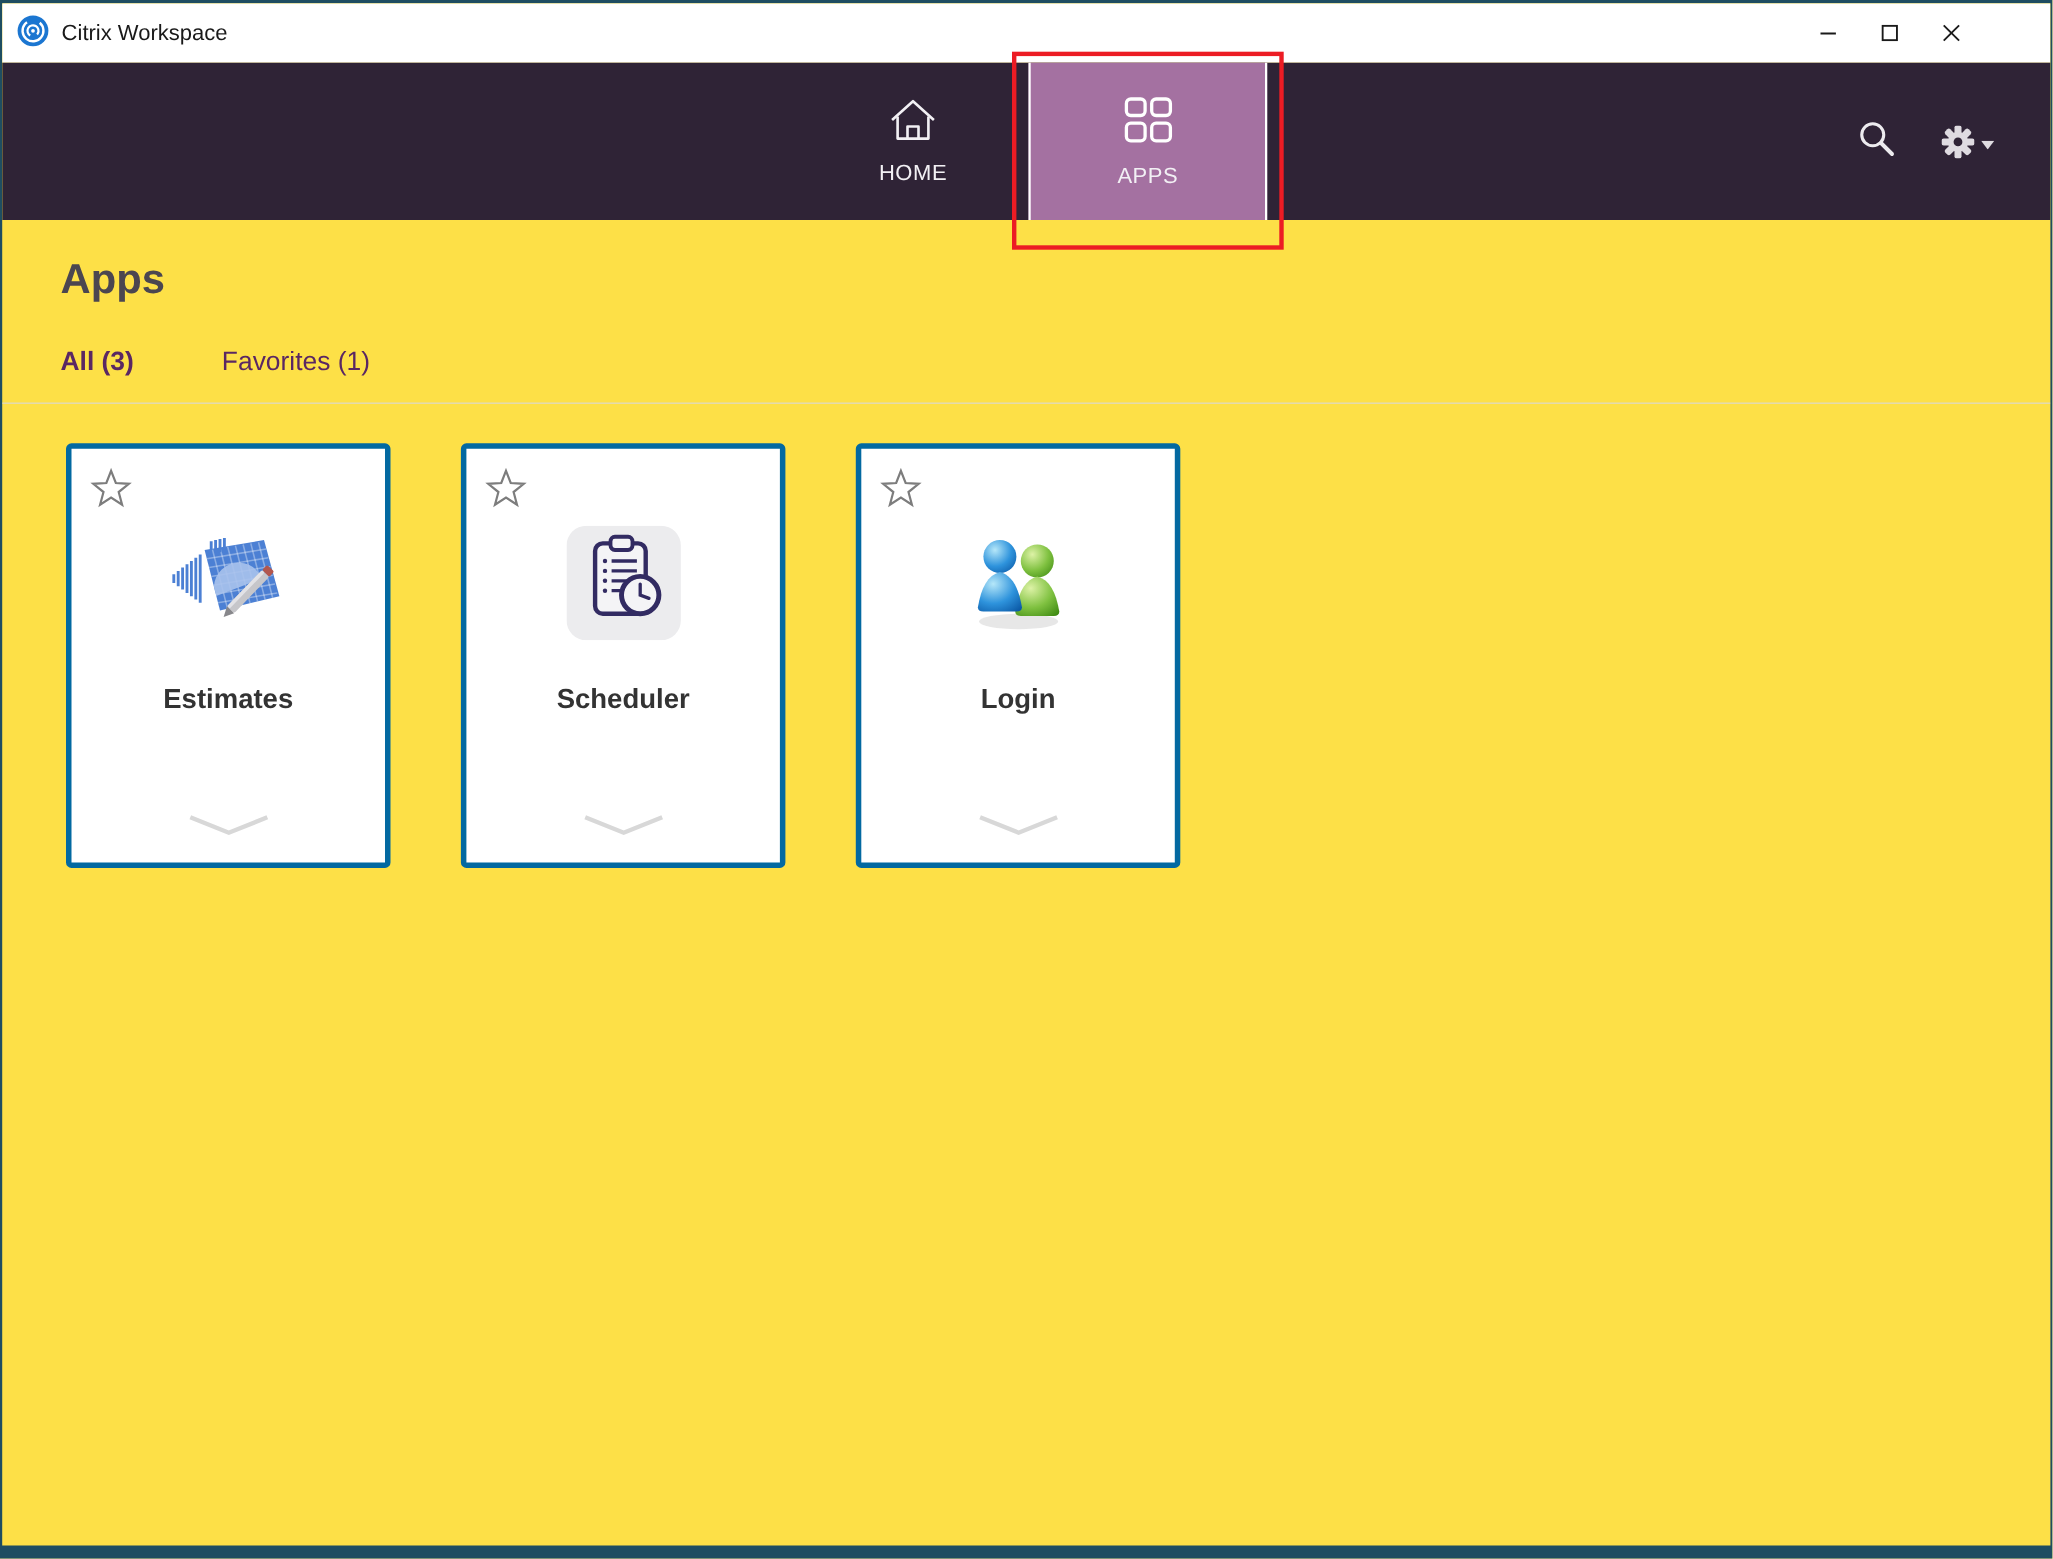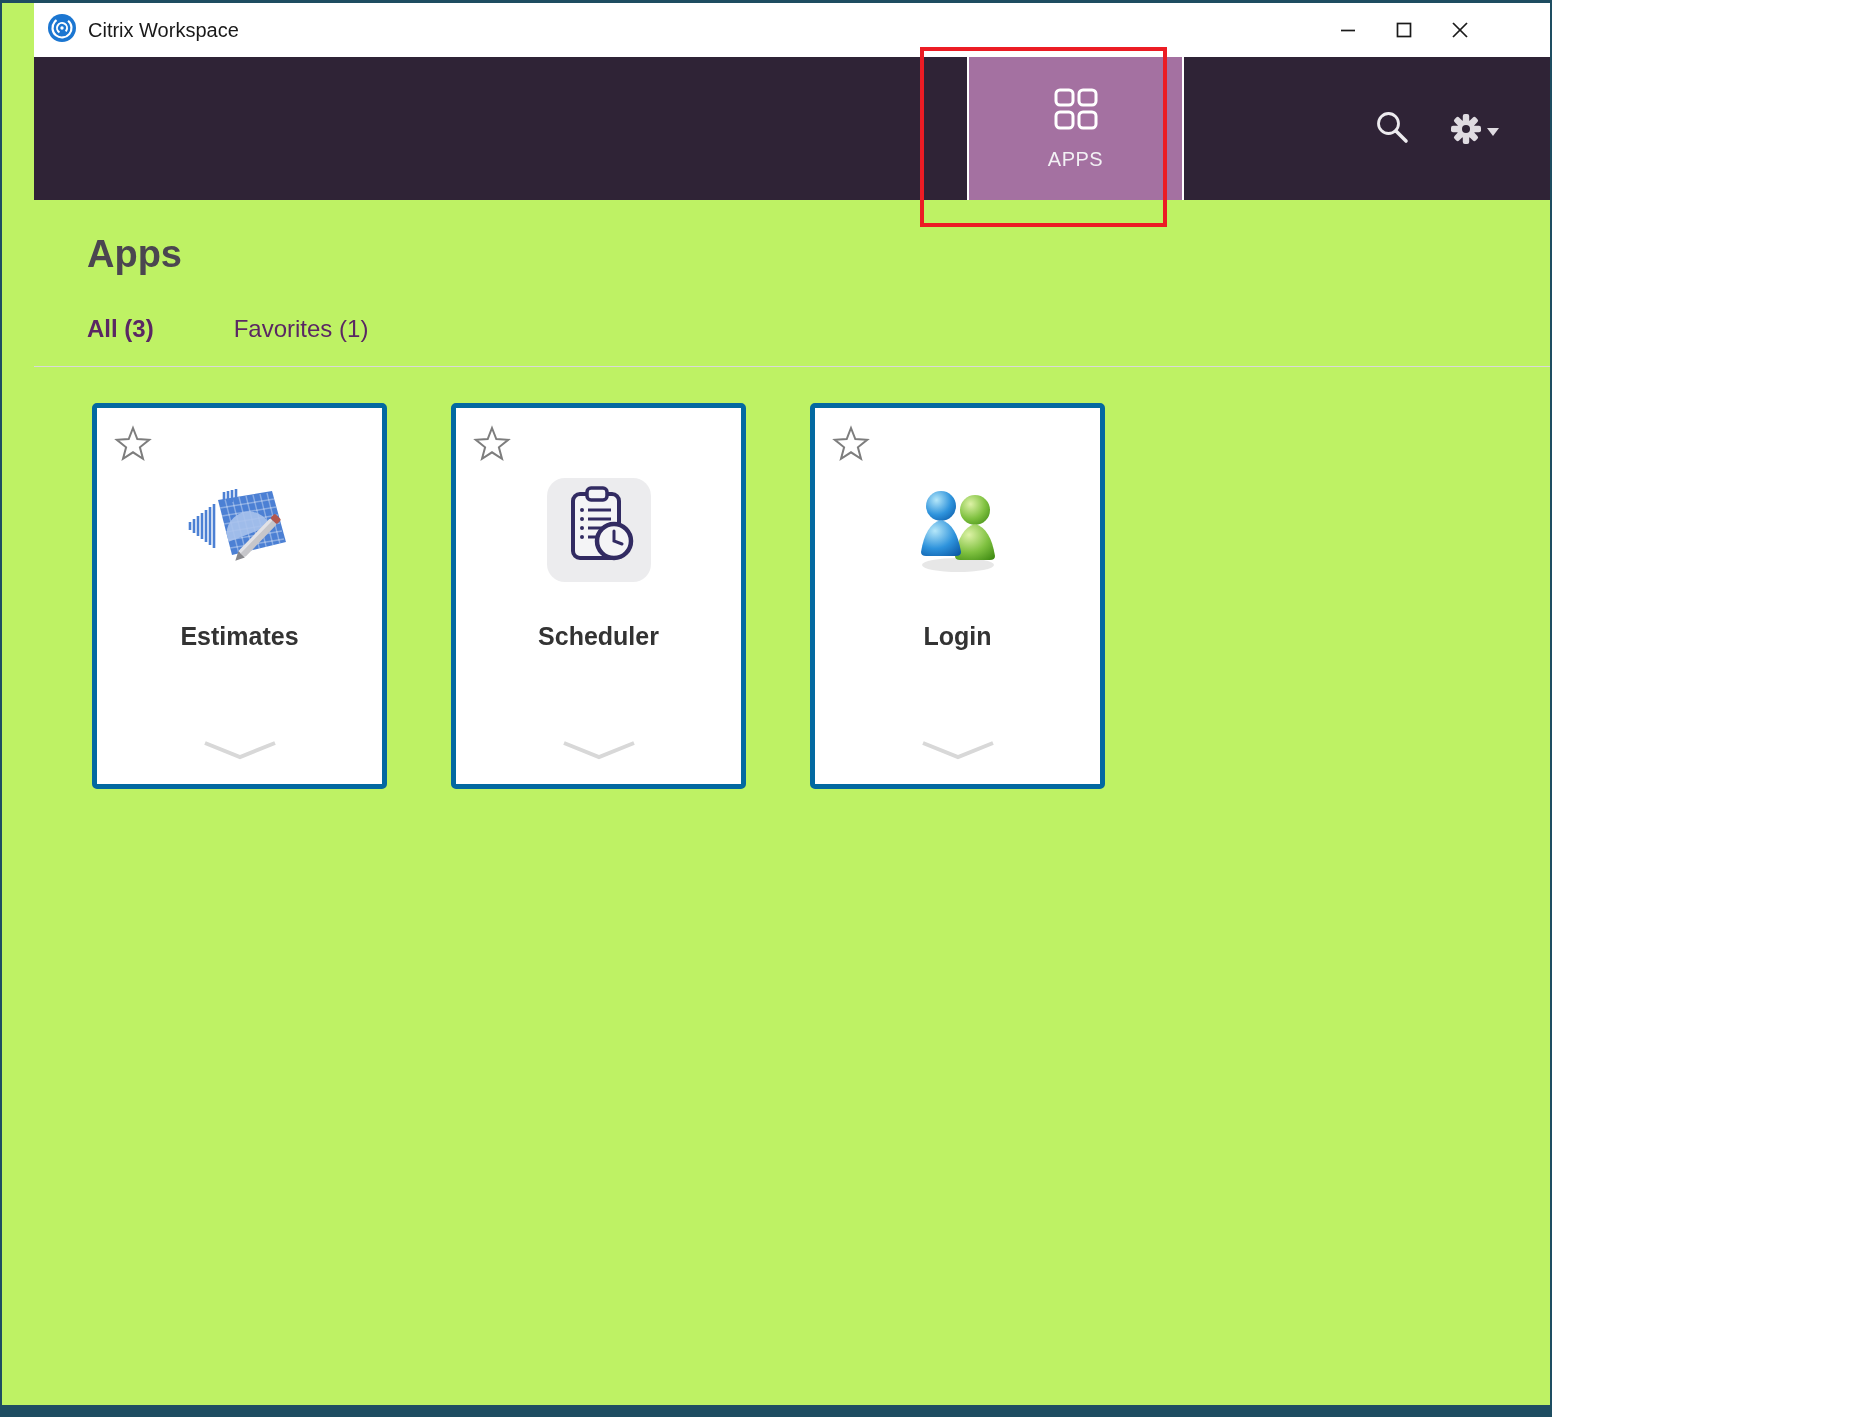--- a/index.html
+++ b/index.html
@@ -1,22 +1,22 @@
 <!DOCTYPE html>
 <html><head>
 <meta charset="utf-8">
 <style>
   html,body { margin:0; padding:0; background:#ffffff; }
   body { font-family:"Liberation Sans", sans-serif; }
 
   .window {
-    position:relative; width:1552px; height:1417px; box-sizing:border-box;
-    background:#bef264; overflow:hidden;
+    position:relative; width:1866px; height:1417px; box-sizing:border-box;
+    background:#fde047; overflow:hidden;
     border-left:2px solid #1e4d61; border-right:2px solid #1e4d61;
-    border-top:3px solid #1e4d61; border-bottom:12px solid #1e4d61;padding-left:32px;
+    border-top:3px solid #1e4d61; border-bottom:12px solid #1e4d61;
   }
 
   
   .titlebar { height:54px; display:flex; align-items:center; background:#fff; }
   .tb-left { display:flex; align-items:center; gap:11px; padding-left:13px; }
   .tb-title { font-size:20px; color:#191919; }
   .tb-controls { margin-left:auto; margin-right:62px; display:flex; }
   .tb-btn { width:56px; height:54px; display:flex; align-items:center; justify-content:center; cursor:default; }
 
   
@@ -90,20 +90,30 @@
         <svg width="16" height="16">
           <line x1="1" y1="1" x2="15" y2="15" stroke="#1a1a1a" stroke-width="1.7"></line>
           <line x1="15" y1="1" x2="1" y2="15" stroke="#1a1a1a" stroke-width="1.7"></line>
         </svg>
       </div>
     </div>
   </div>
 
   <div class="appheader">
 
+    <div class="nav-item nav-home">
+      <span>
+        <svg width="46" height="42" viewBox="0 0 46 42" fill="none" stroke="#f2f0f4" stroke-width="2.4" stroke-linejoin="round">
+          <path d="M4 21 L23 4 L42 21"></path>
+          <path d="M9 18 V38 H37 V18"></path>
+          <path d="M18 38 V27 H28 V38"></path>
+        </svg>
+      </span>
+      <span class="nav-label">HOME</span>
+    </div>
 
     <div class="nav-item nav-apps">
       <span>
         <svg width="46" height="46" viewBox="0 0 46 46" fill="none" stroke="#ffffff" stroke-width="3">
           <rect x="3" y="4" width="17" height="15" rx="4"></rect>
           <rect x="26" y="4" width="17" height="15" rx="4"></rect>
           <rect x="3" y="26" width="17" height="16" rx="4"></rect>
           <rect x="26" y="26" width="17" height="16" rx="4"></rect>
         </svg>
       </span>

